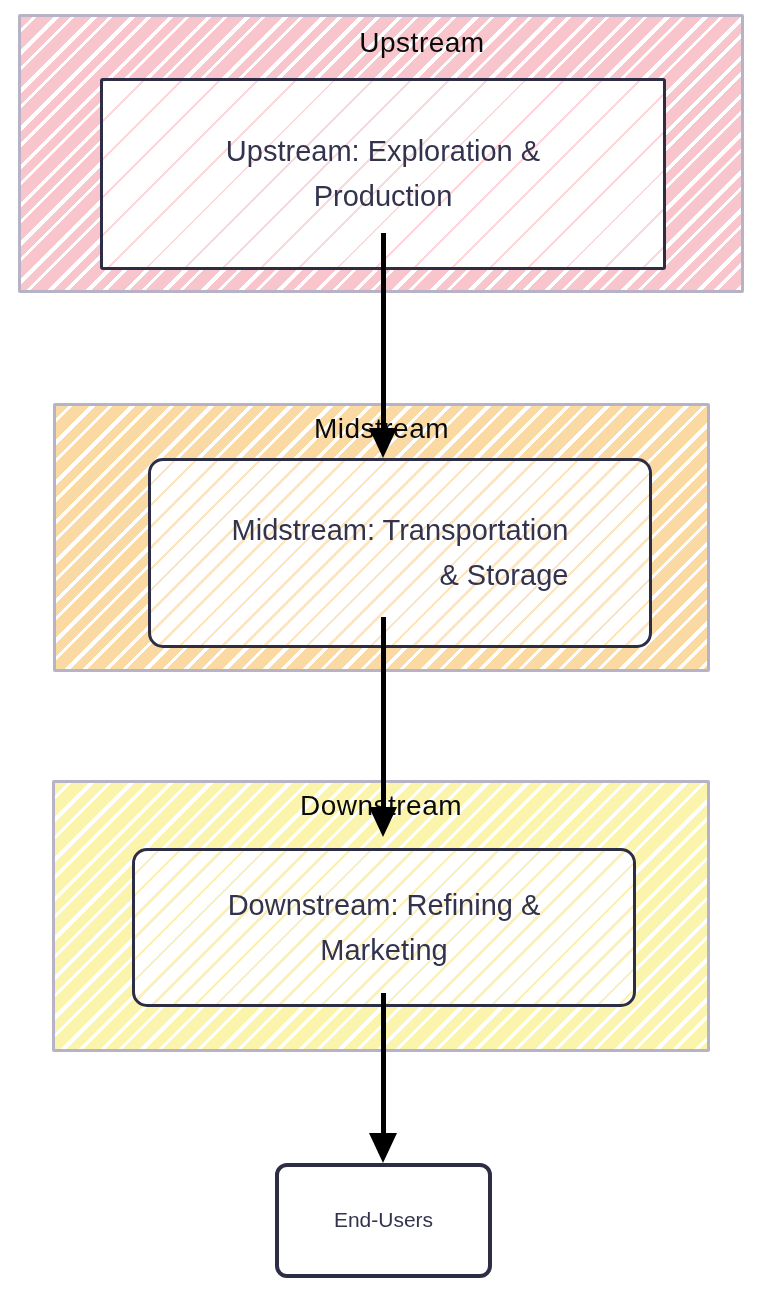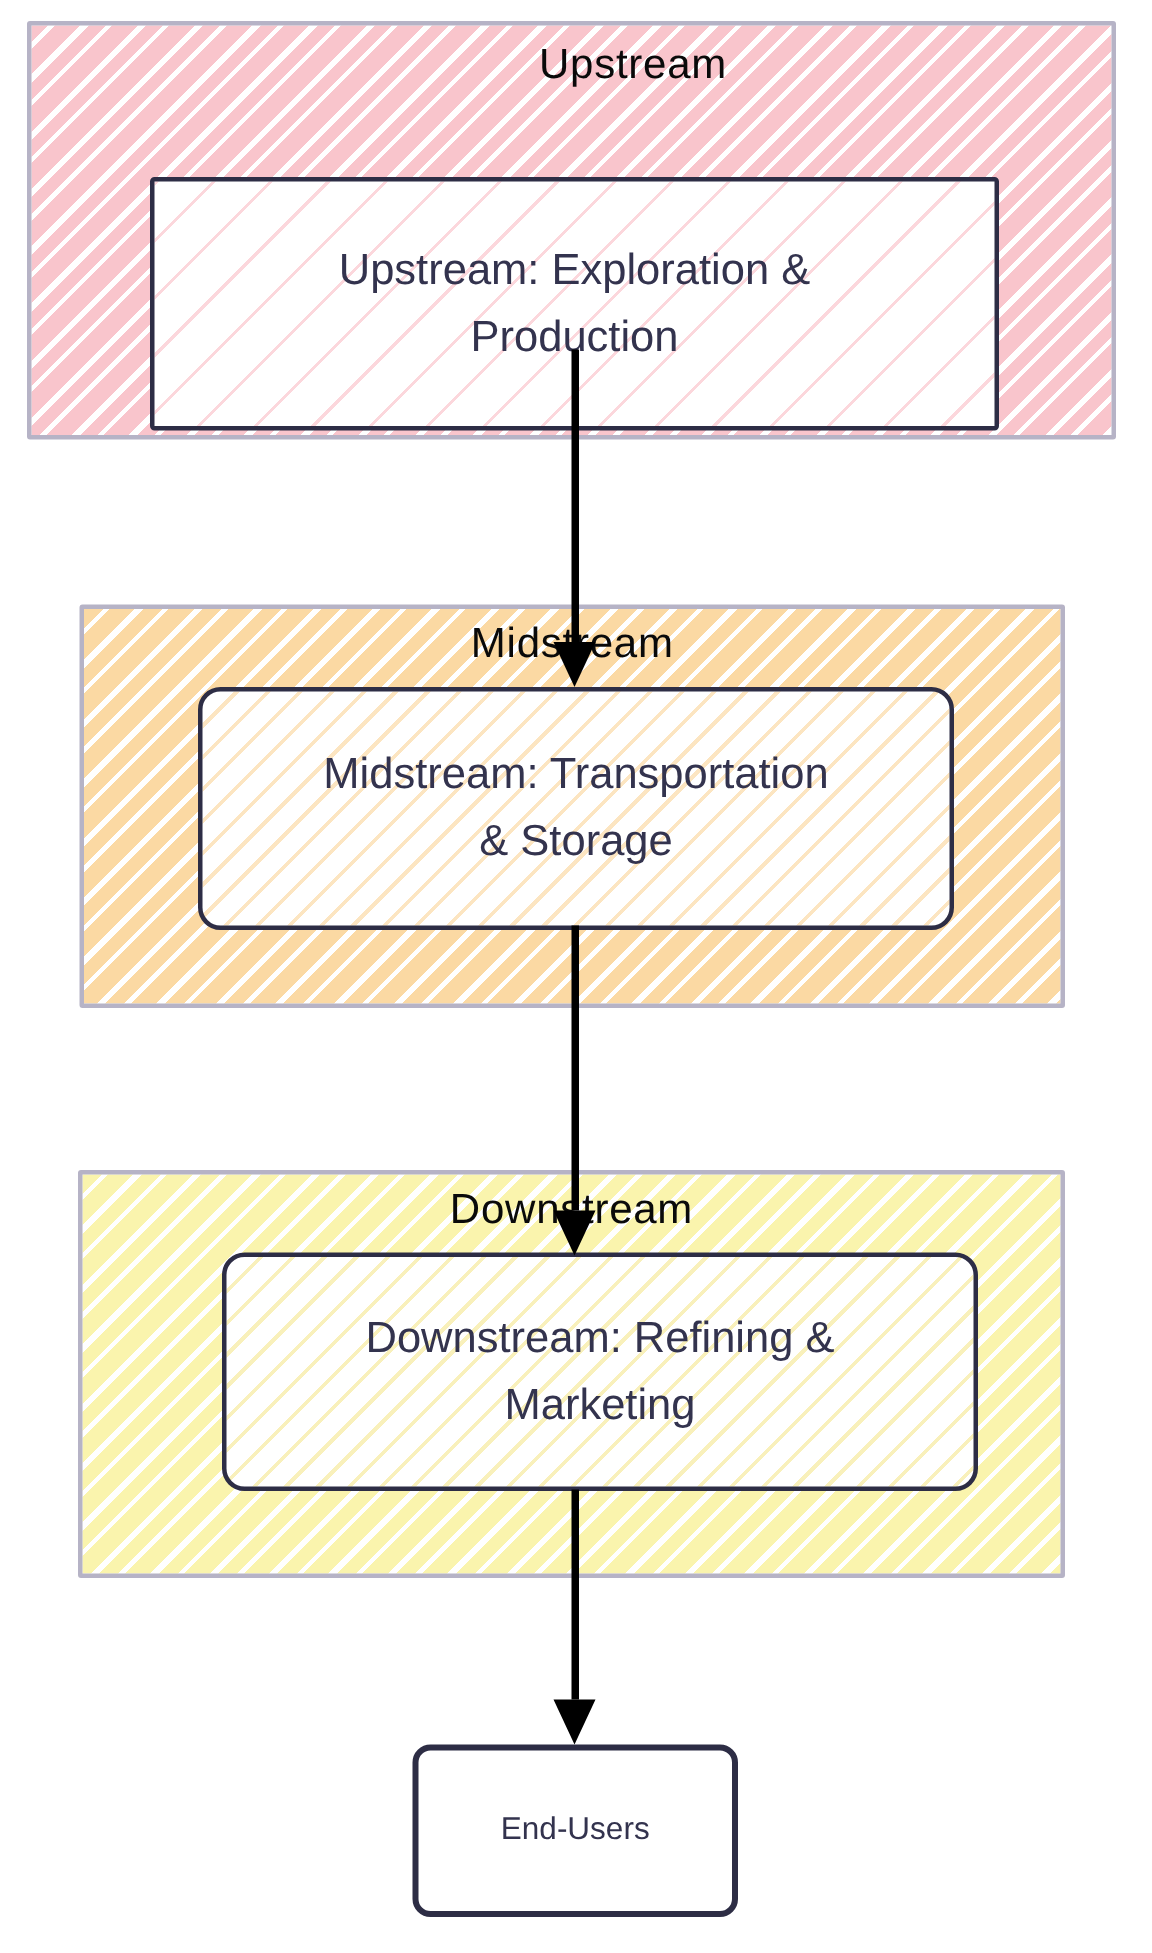--- a/index.html
+++ b/index.html
@@ -68,41 +68,40 @@
     align-items: center;
     justify-content: center;
     text-align: center;
     font-size: 29px;
     line-height: 1.55;
     color: #33334e;
     white-space: pre-line;
     background-color: #ffffff;
   }
   .node-upstream {
-    left: 79px; top: 61px; width: 566px; height: 169px;
+    left: 79px; top: 61px; width: 566px; height: 192px;
     border-radius: 3px;
     background-image: repeating-linear-gradient(135deg,
       rgba(247,150,163,0.38) 0px, rgba(247,150,163,0.38) 2px,
       transparent 2px, transparent 27px);
-    margin-top: 40px;
   }
   .node-midstream {
-    left: 76px; top: 52px; width: 504px; height: 162px;
+    left: 92px; top: 52px; width: 504px; height: 190px;
     border-radius: 15px;
     background-image: repeating-linear-gradient(135deg,
       rgba(249,198,118,0.45) 0px, rgba(249,198,118,0.45) 2.5px,
       transparent 2.5px, transparent 15px);
+    text-align: right;
   }
   .node-downstream {
-    left: 77px; top: 52px; width: 504px; height: 159px;
+    left: 77px; top: 65px; width: 504px; height: 159px;
     border-radius: 15px;
     background-image: repeating-linear-gradient(135deg,
       rgba(243,226,120,0.5) 0px, rgba(243,226,120,0.5) 2.5px,
       transparent 2.5px, transparent 15px);
-    margin-left: 16px;
   }
   .node-end {
     left: 275px; top: 1163px; width: 217px; height: 115px;
     border-radius: 12px;
     border-width: 4px;
     font-size: 21px;
   }
 
   
   .arrow {

